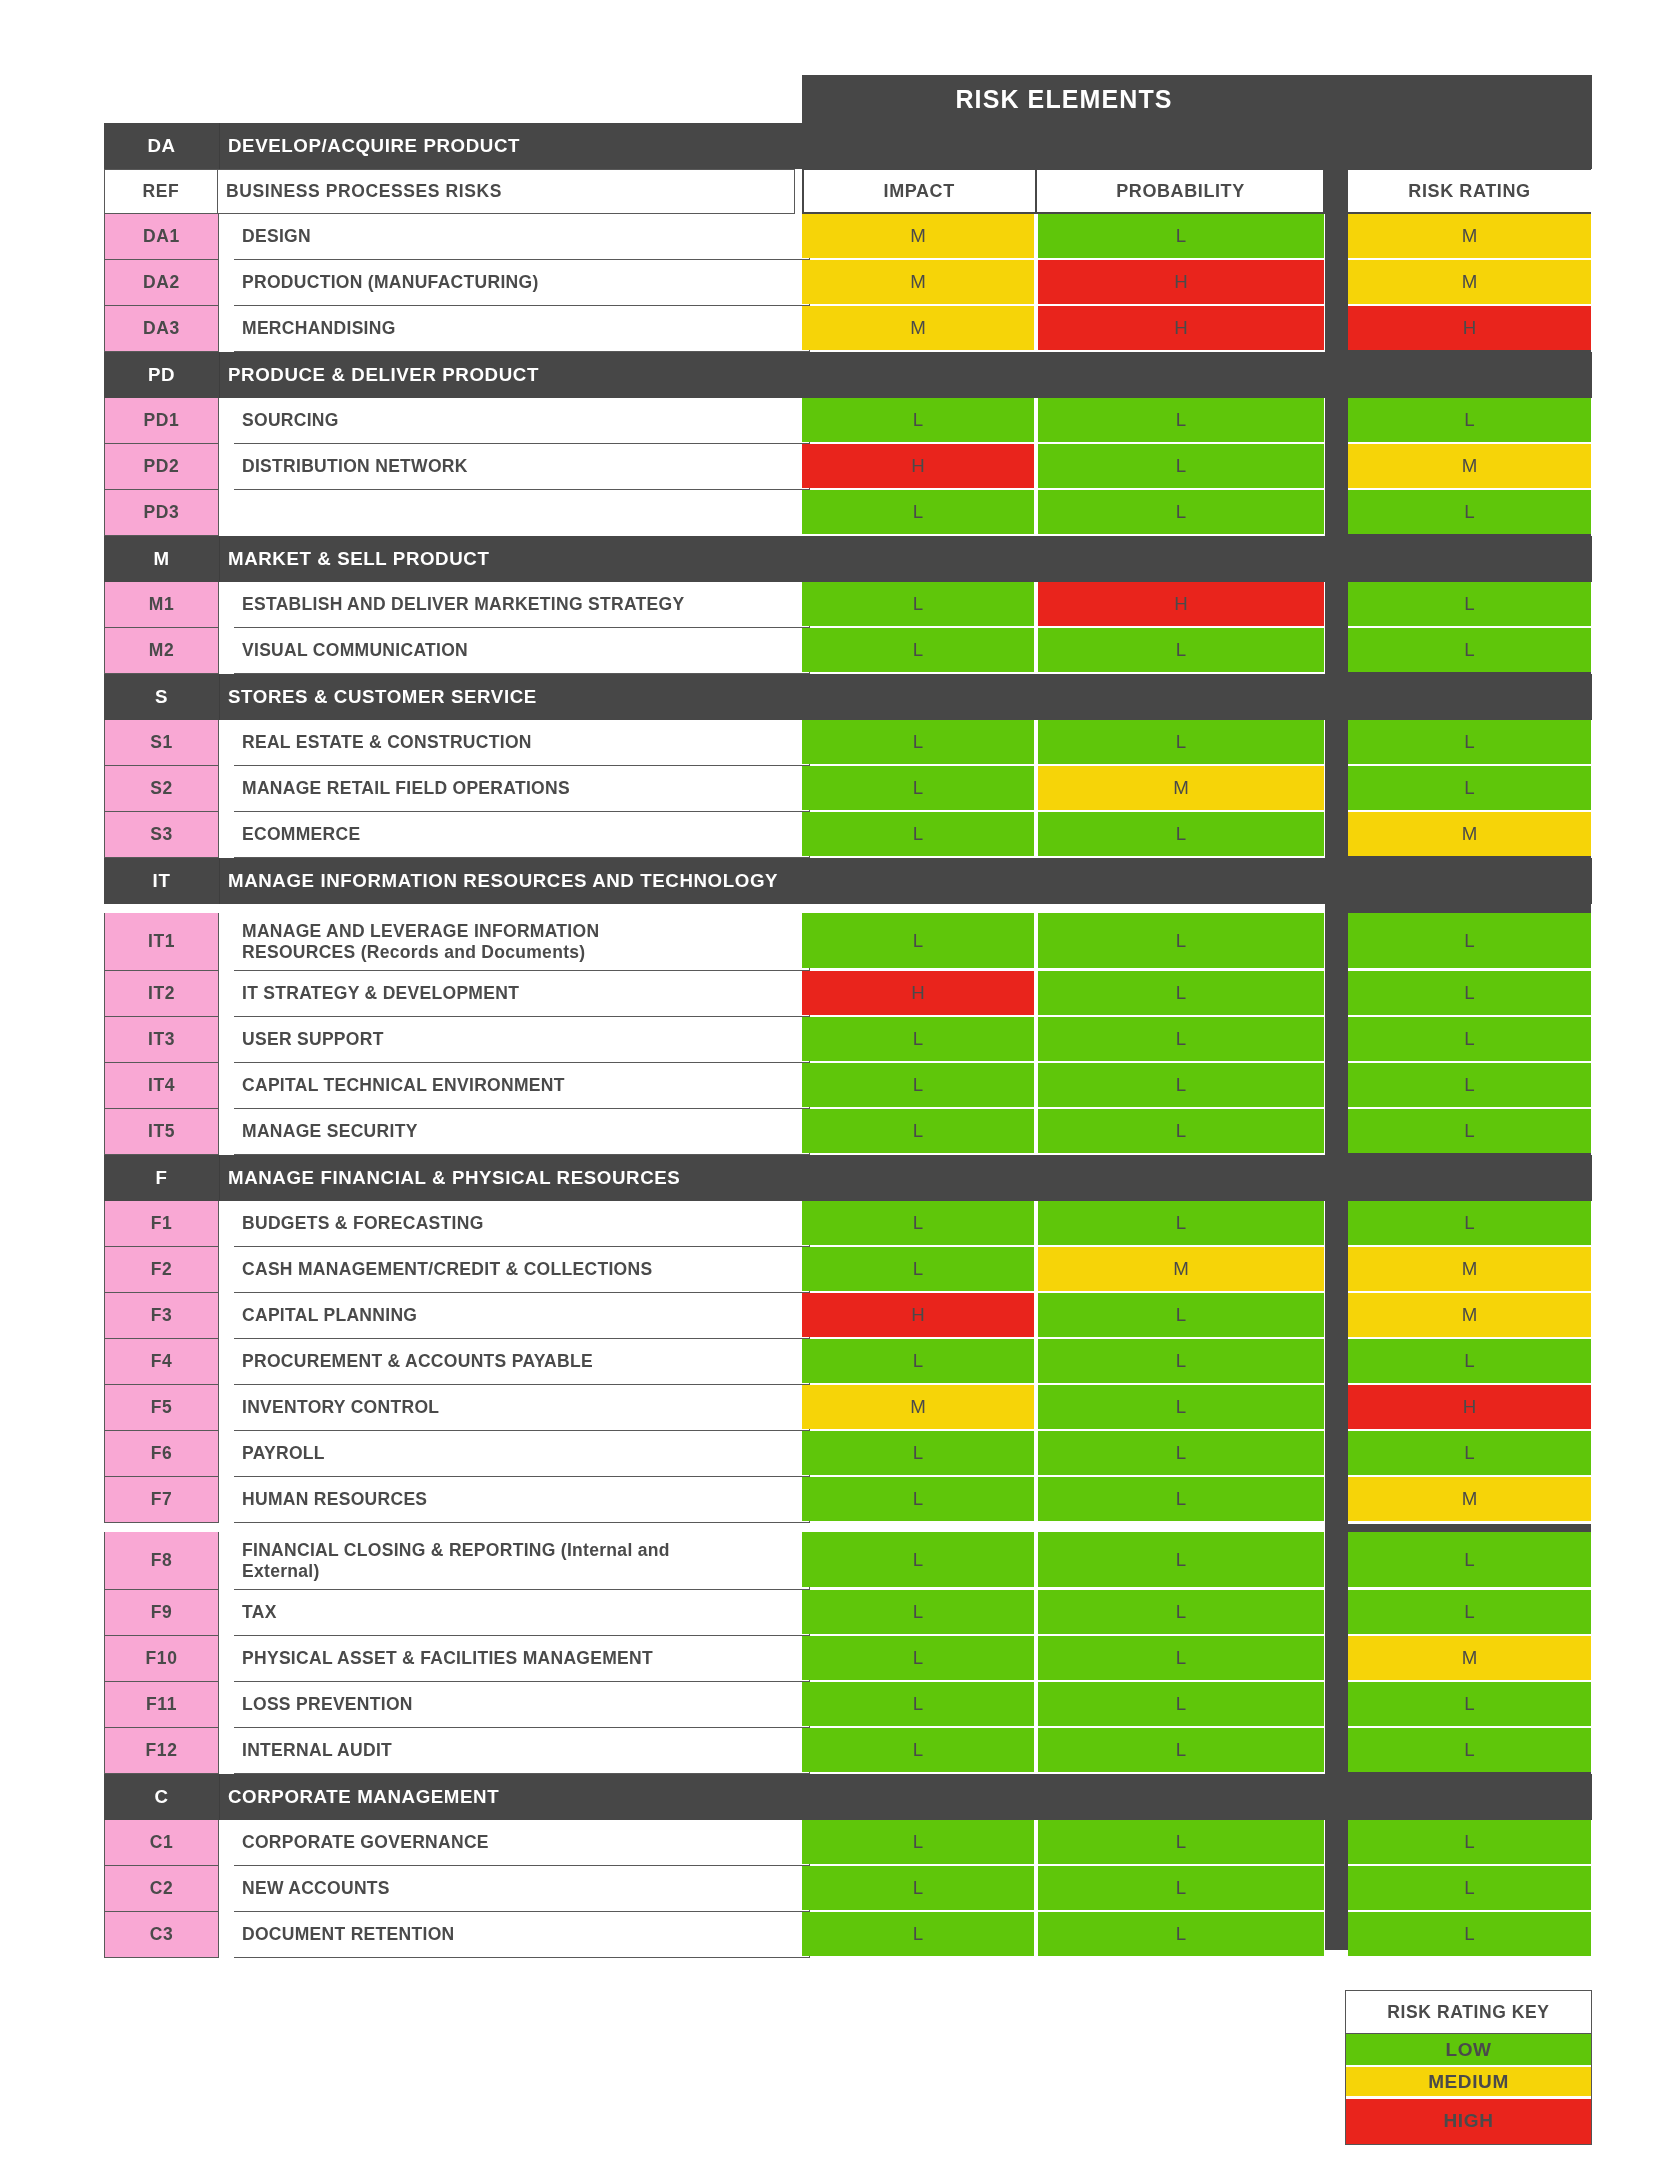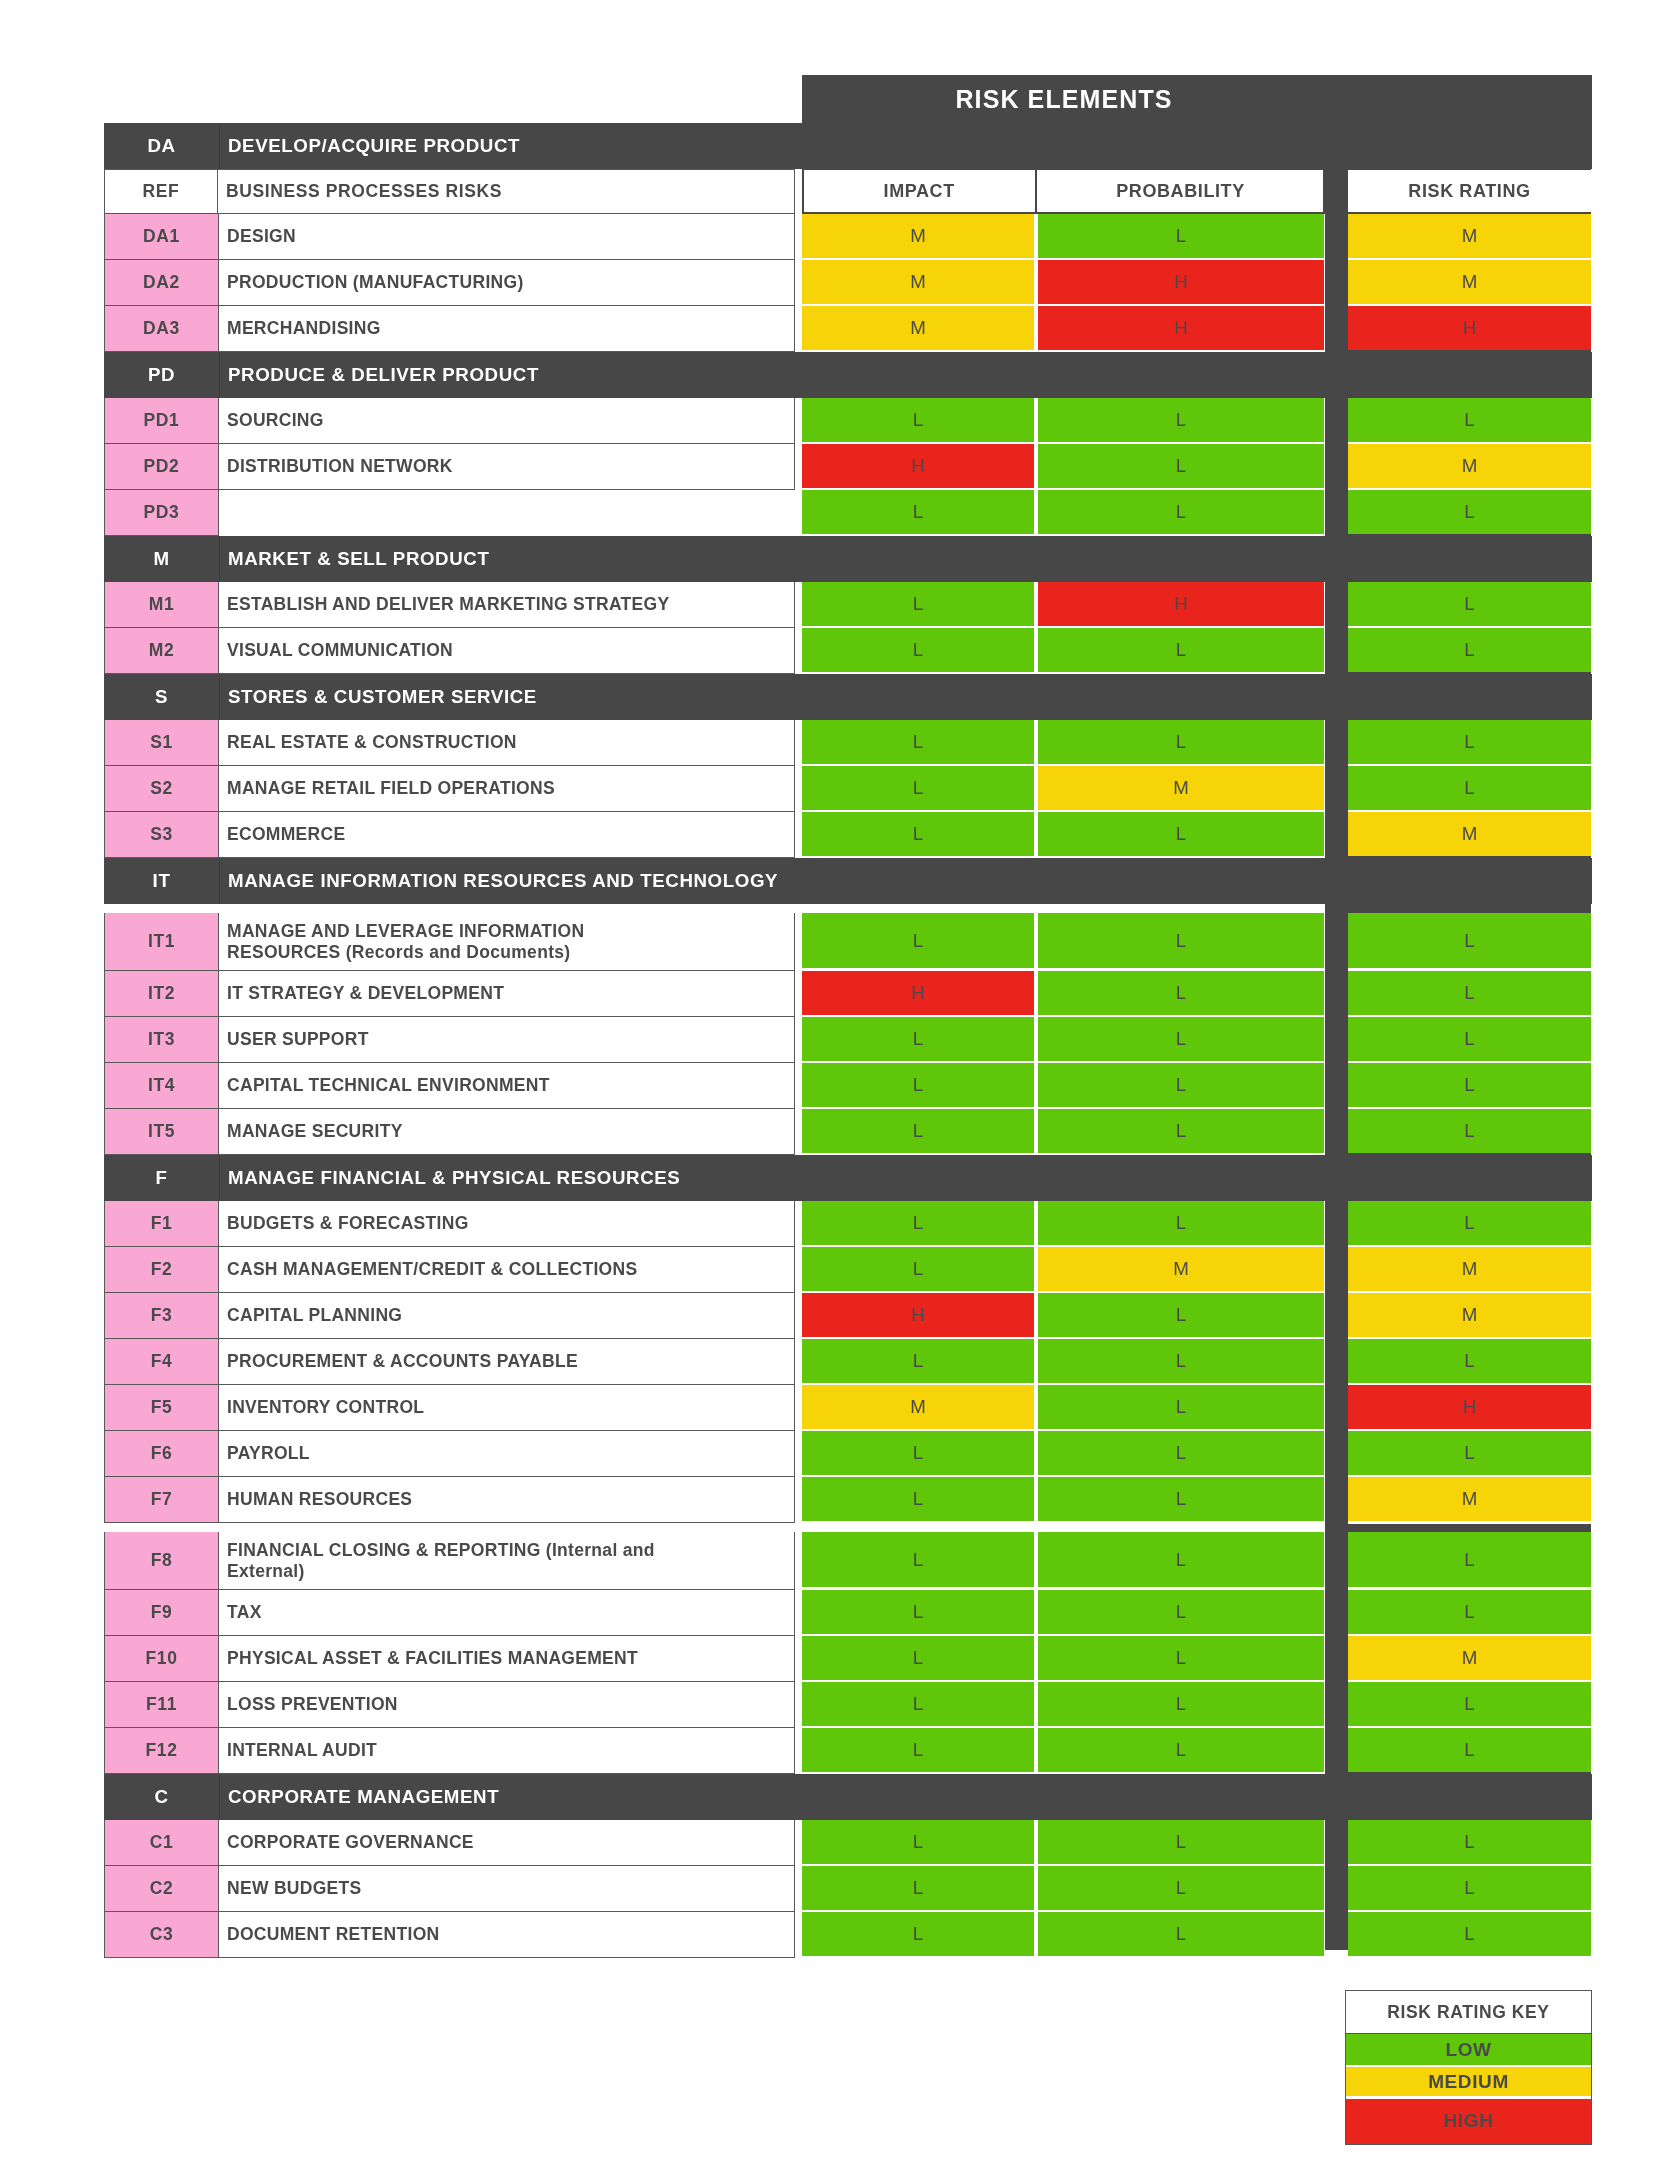--- a/index.html
+++ b/index.html
@@ -49,21 +49,21 @@
     color:#fff; font-size:18.7px; font-weight:bold; letter-spacing:0.6px;}
   .sec-sep{position:absolute; left:115px; top:0; width:1.1px; height:100%; background:#3e3e3e;}
   .sec-title{position:absolute; left:124px; top:0; height:100%; display:flex; align-items:center;
     color:#fff; font-size:18.7px; font-weight:bold; letter-spacing:0.6px; white-space:nowrap;}
 
   
   .ref-cell{position:absolute; left:0; top:0; width:115px; height:100%; background:#f9a8d4;
     border-left:1.7px solid var(--border); border-right:1.1px solid var(--border); border-bottom:1.7px solid var(--border);
     display:flex; align-items:center; justify-content:center;
     font-size:17.5px; font-weight:bold; color:var(--text); letter-spacing:0.6px;}
-  .proc-cell{position:absolute; left:115px; top:0; width:576px; height:100%; background:#fff;
+  .proc-cell{position:absolute; left:130px; top:0; width:576px; height:100%; background:#fff;
     border-right:1.7px solid var(--border); border-bottom:1.7px solid var(--border);
     display:flex; align-items:center; padding-left:8px; padding-right:5.7px;
     font-size:17.5px; font-weight:bold; color:var(--text); line-height:21px; white-space:pre-line; letter-spacing:0.3px;}
   .val-cell{position:absolute; top:0; display:flex; align-items:center; justify-content:center;
     font-size:18.7px; font-weight:normal; color:var(--text);}
   .impact-cell{left:698px; width:232px;}
   .prob-cell{left:934px; width:286px;}
   .rating-cell{left:1244px; width:243px;}
   .rating-gap{position:absolute; left:1244px; width:243px; height:2.8px; background:#fff;}
   .bg-low{background:var(--low);} .bg-medium{background:var(--medium);} .bg-high{background:var(--high);}
@@ -355,21 +355,21 @@
         <div class="row h-std">
           <div class="ref-cell">C1</div>
           <div class="proc-cell">CORPORATE GOVERNANCE</div>
           <div class="val-cell impact-cell bg-low" style="height: 44px;">L</div>
           <div class="val-cell prob-cell bg-low" style="height: 44px;">L</div>
           <div class="val-cell rating-cell bg-low" style="height: 44px;">L</div>
           <div class="rating-gap" style="top: 44px;"></div>
         </div>
         <div class="row h-std">
           <div class="ref-cell">C2</div>
-          <div class="proc-cell">NEW BUDGETS</div>
+          <div class="proc-cell">NEW ACCOUNTS</div>
           <div class="val-cell impact-cell bg-low" style="height: 44px;">L</div>
           <div class="val-cell prob-cell bg-low" style="height: 44px;">L</div>
           <div class="val-cell rating-cell bg-low" style="height: 44px;">L</div>
           <div class="rating-gap" style="top: 44px;"></div>
         </div>
         <div class="row h-std">
           <div class="ref-cell">C3</div>
           <div class="proc-cell">DOCUMENT RETENTION</div>
           <div class="val-cell impact-cell bg-low" style="height: 44px;">L</div>
           <div class="val-cell prob-cell bg-low" style="height: 44px;">L</div>

